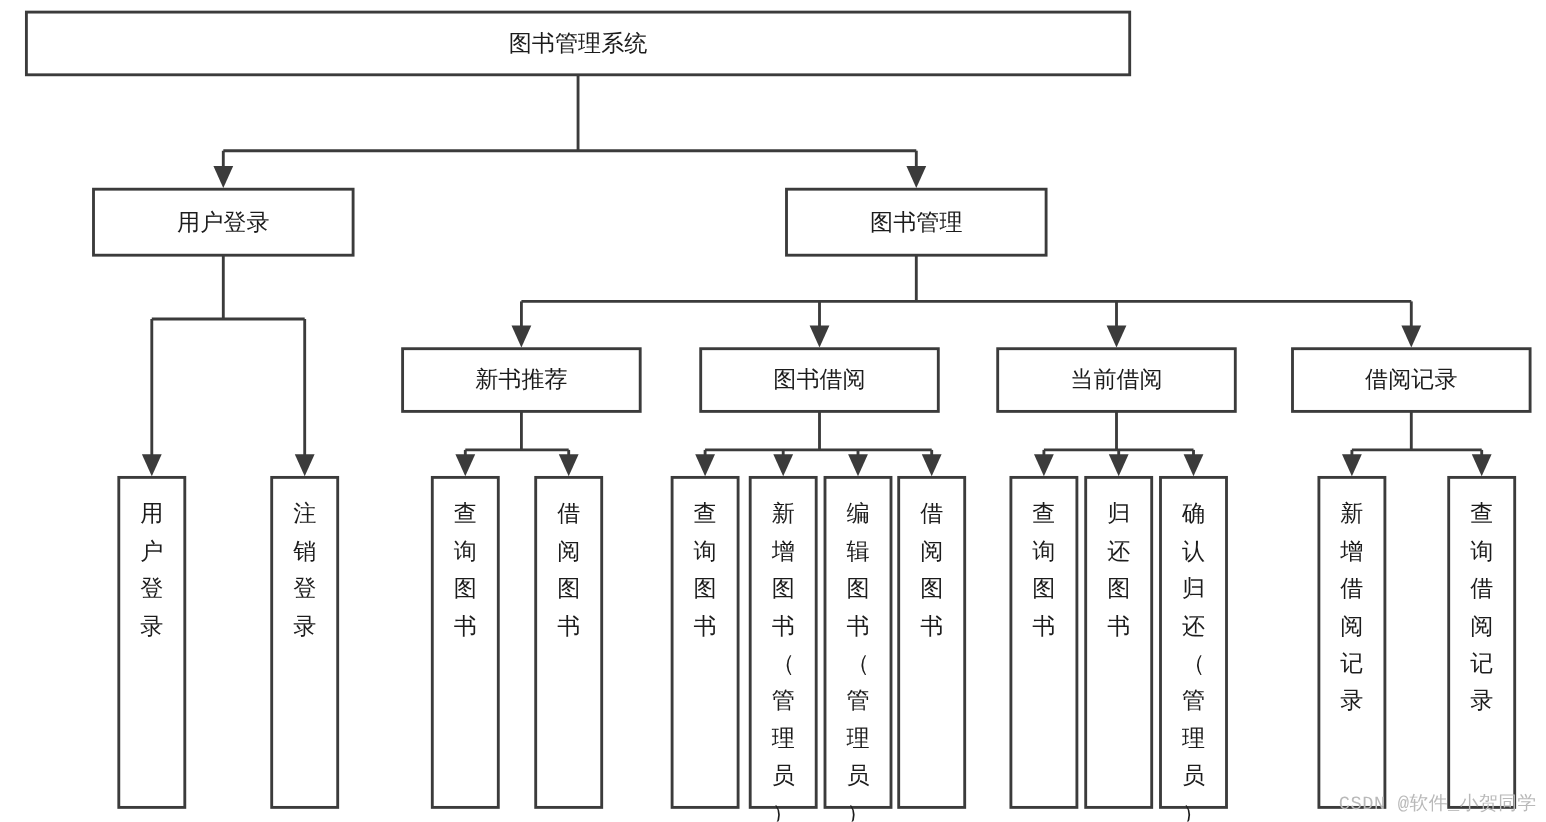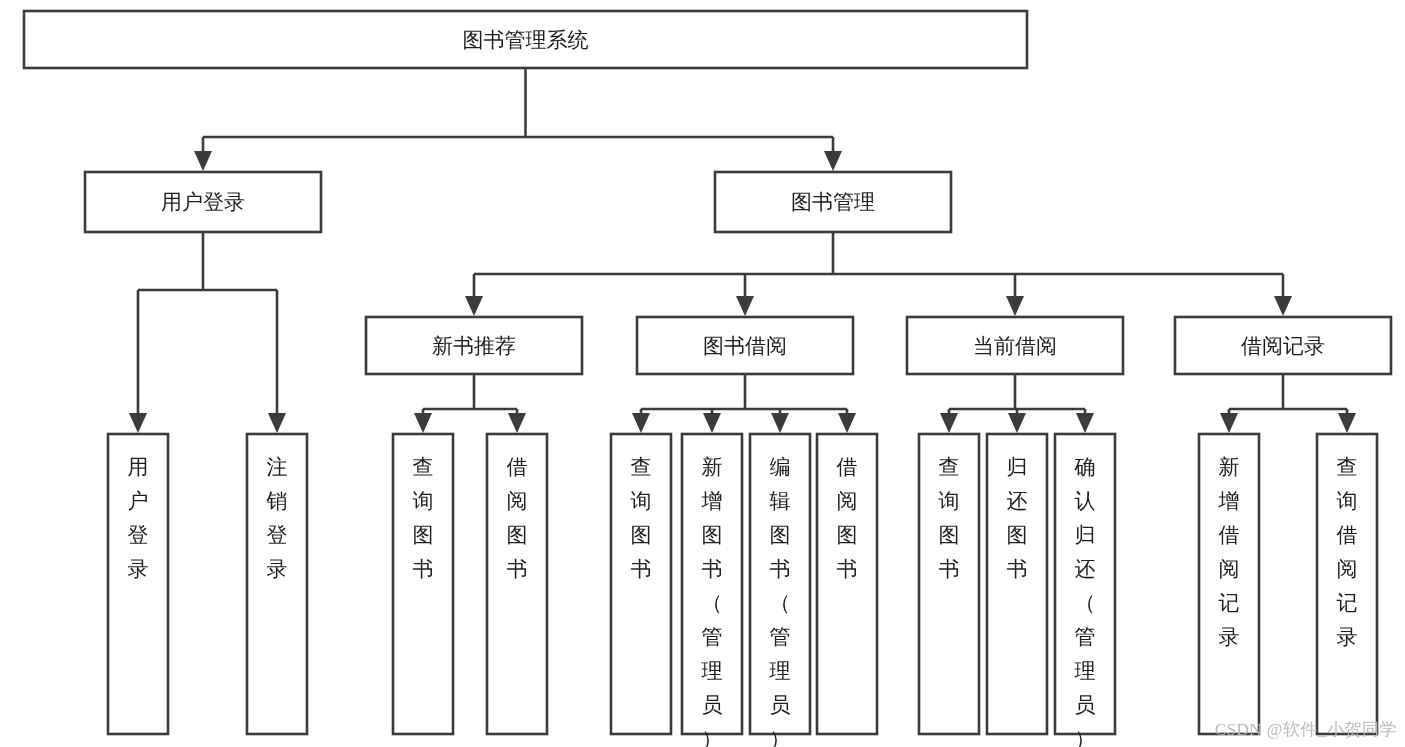--- a/index.html
+++ b/index.html
@@ -51,21 +51,21 @@
     stroke-linecap: butt;
   }
   .connector-arrow {
     fill: #3b3b3b;
     stroke: none;
   }
   .watermark-text {
     position: absolute;
     right: 12px;
     bottom: 6px;
-    font-family: Liberation Serif, serif;
+    font-family: Liberation Mono, monospace;
     font-size: 17px;
     color: #b9b9b9;
     white-space: nowrap;
     letter-spacing: 0.5px;
     user-select: none;
   }
 </style>
 </head>
 <body>
 

